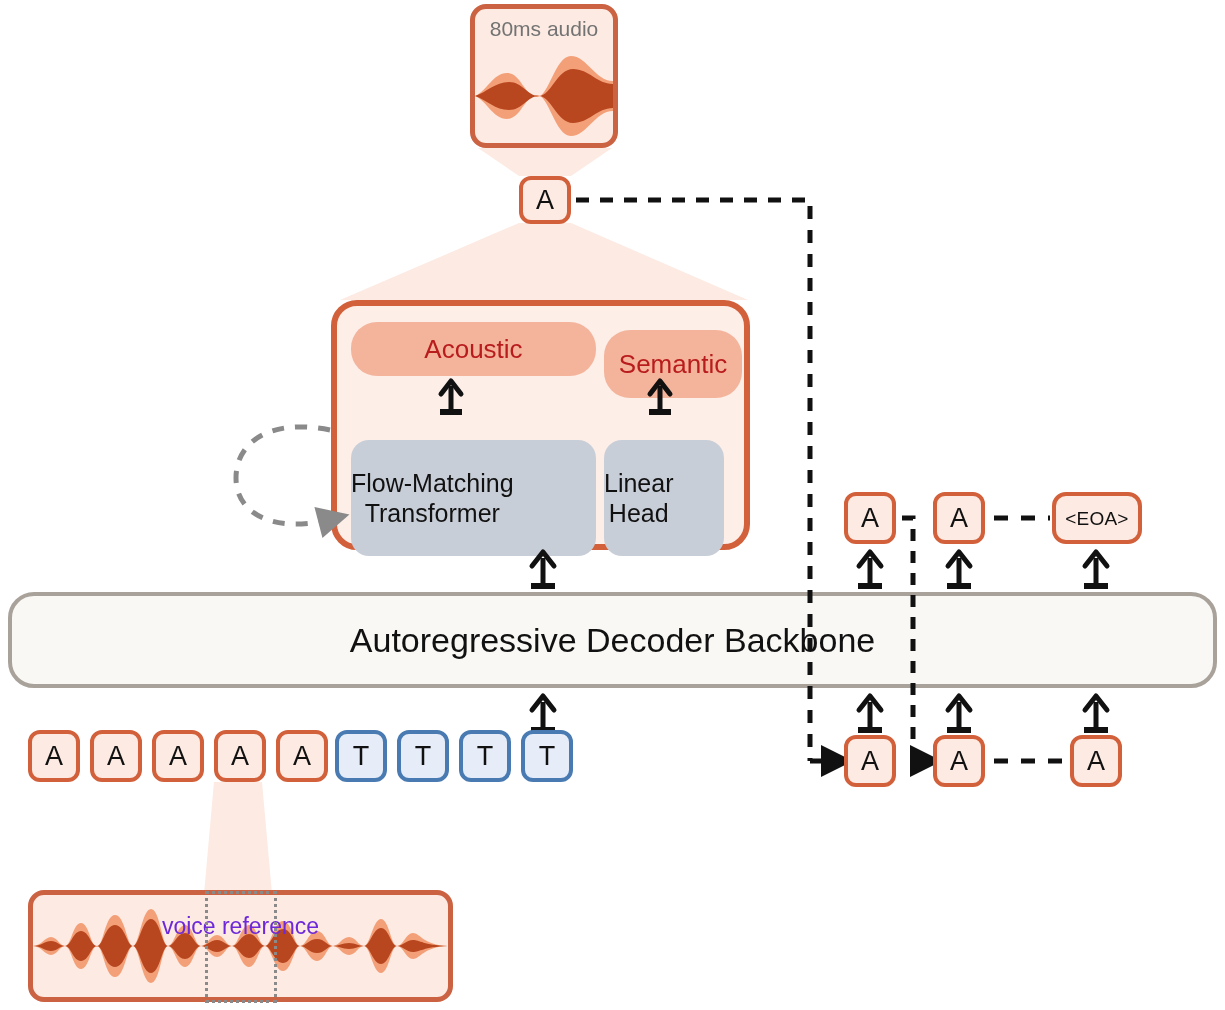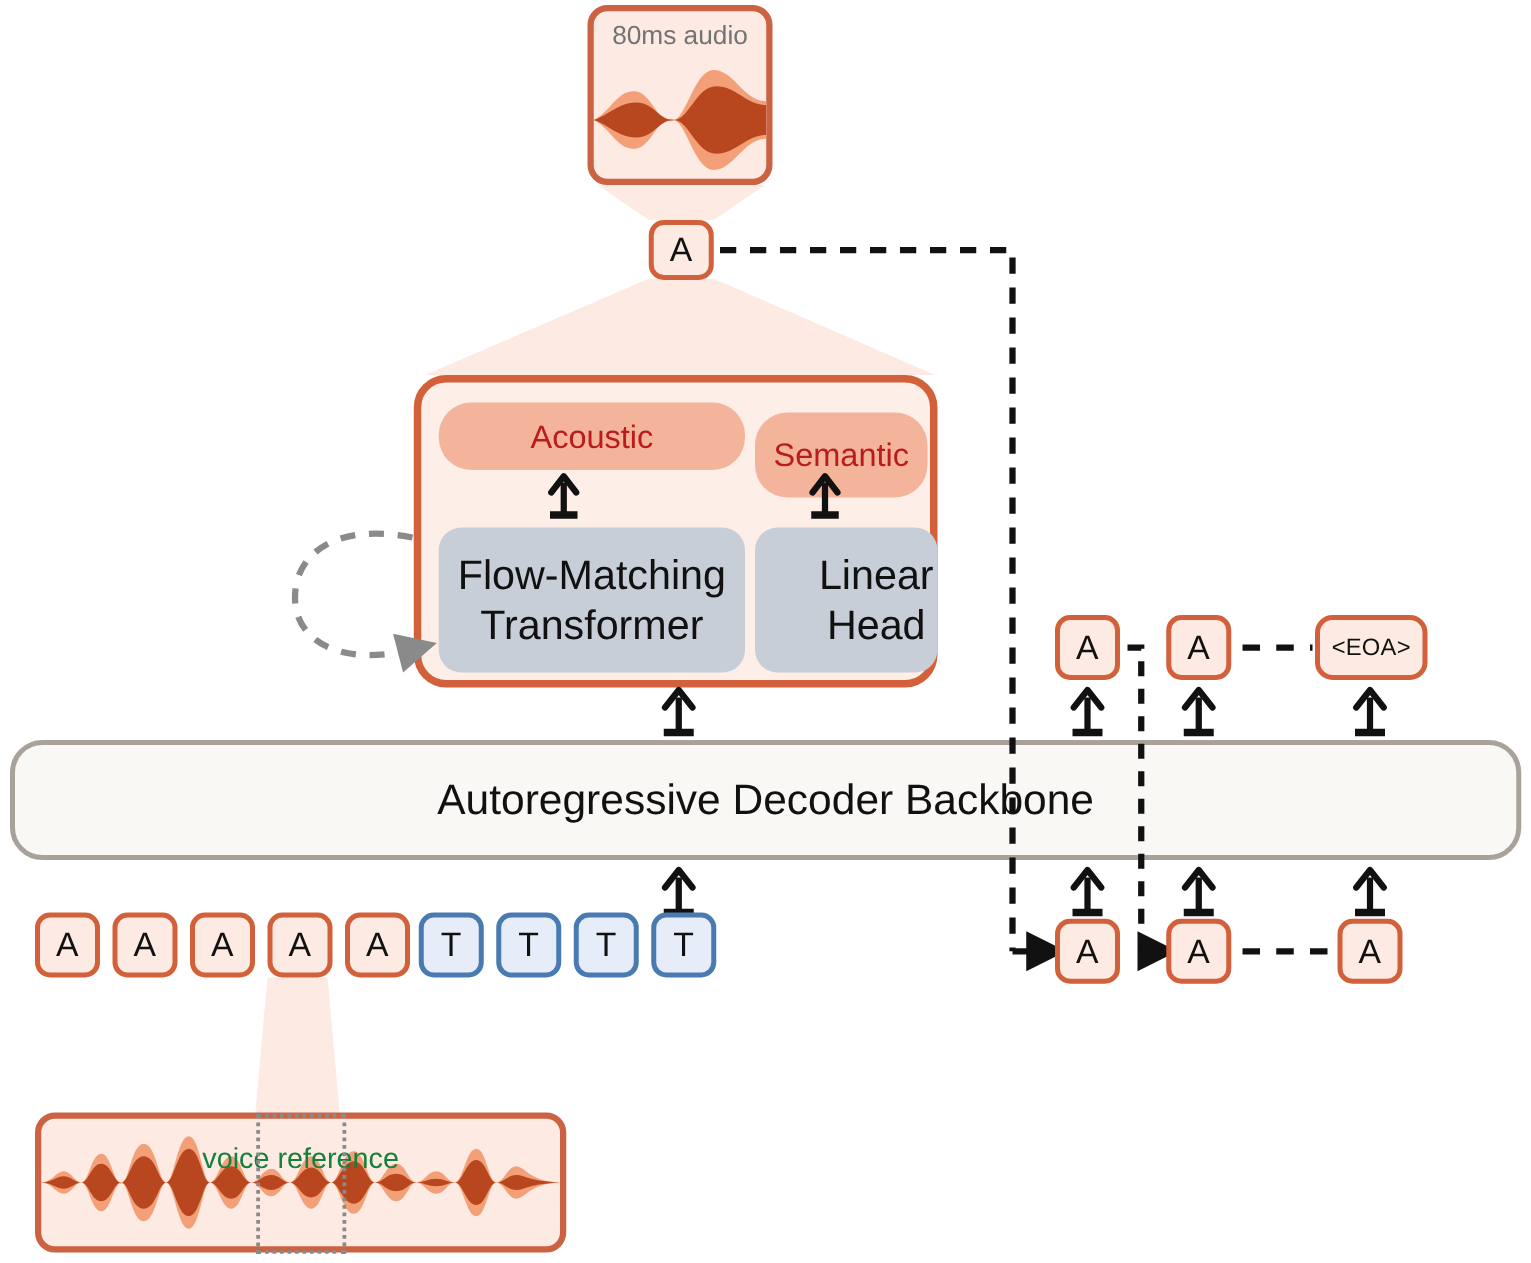--- a/index.html
+++ b/index.html
@@ -58,27 +58,28 @@
     border-radius: 26px;
   }
   .sub-pill {
     display: flex; align-items: center; justify-content: center;
     background: #F4B49C;
     border-radius: 26px;
     font-size: 26px;
     color: #b91c1c;
   }
   .sub-box {
-    display: flex; align-items: center; justify-content: center;
+    display: flex; align-items: center; justify-content: flex-start;
     background: #C8CED7;
     border-radius: 18px;
-    font-size: 33px;
+    font-size: 25px;
     color: #111;
     text-align: center;
     line-height: 1.2;
+    margin-top: 18px;
   }
 
   
   .backbone {
     background: #F9F8F5;
     border: 4px solid #A8A29A;
     border-radius: 26px;
     display: flex; align-items: center; justify-content: center;
     font-size: 34px;
     color: #111;
@@ -88,21 +89,21 @@
   .voice-card {
     background: #FCEAE3;
     border: 5px solid #CB6242;
     border-radius: 16px;
   }
   .voice-label {
     position: absolute;
     left: 0; right: 0; top: 18px;
     text-align: center;
     font-size: 23px;
-    color: #15803d;
+    color: #6d28d9;
   }
   .voice-crop {
     border: 3px dotted #8A8A8A;
     background: transparent;
   }
 </style>
 </head>
 <body>
 
 <div id="diagram">
@@ -138,21 +139,21 @@
     <div class="abs sub-pill" style="left:267px; top:24px; width:138px; height:68px;">
       <span>Semantic</span>
     </div>
 
     <div class="abs sub-box" style="left:14px; top:116px; width:245px; height:116px;">
       <div>
         <div>Flow-Matching</div>
         <div>Transformer</div>
       </div>
     </div>
-    <div class="abs sub-box" style="left:267px; top:116px; width:146px; height:116px;padding-left:48px;">
+    <div class="abs sub-box" style="left:267px; top:116px; width:120px; height:116px;">
       <div>
         <div>Linear</div>
         <div>Head</div>
       </div>
     </div>
   </div>
 
   <div class="abs backbone" style="left:8px; top:592px; width:1209px; height:96px;">
     <span>Autoregressive Decoder Backbone</span>
   </div>

